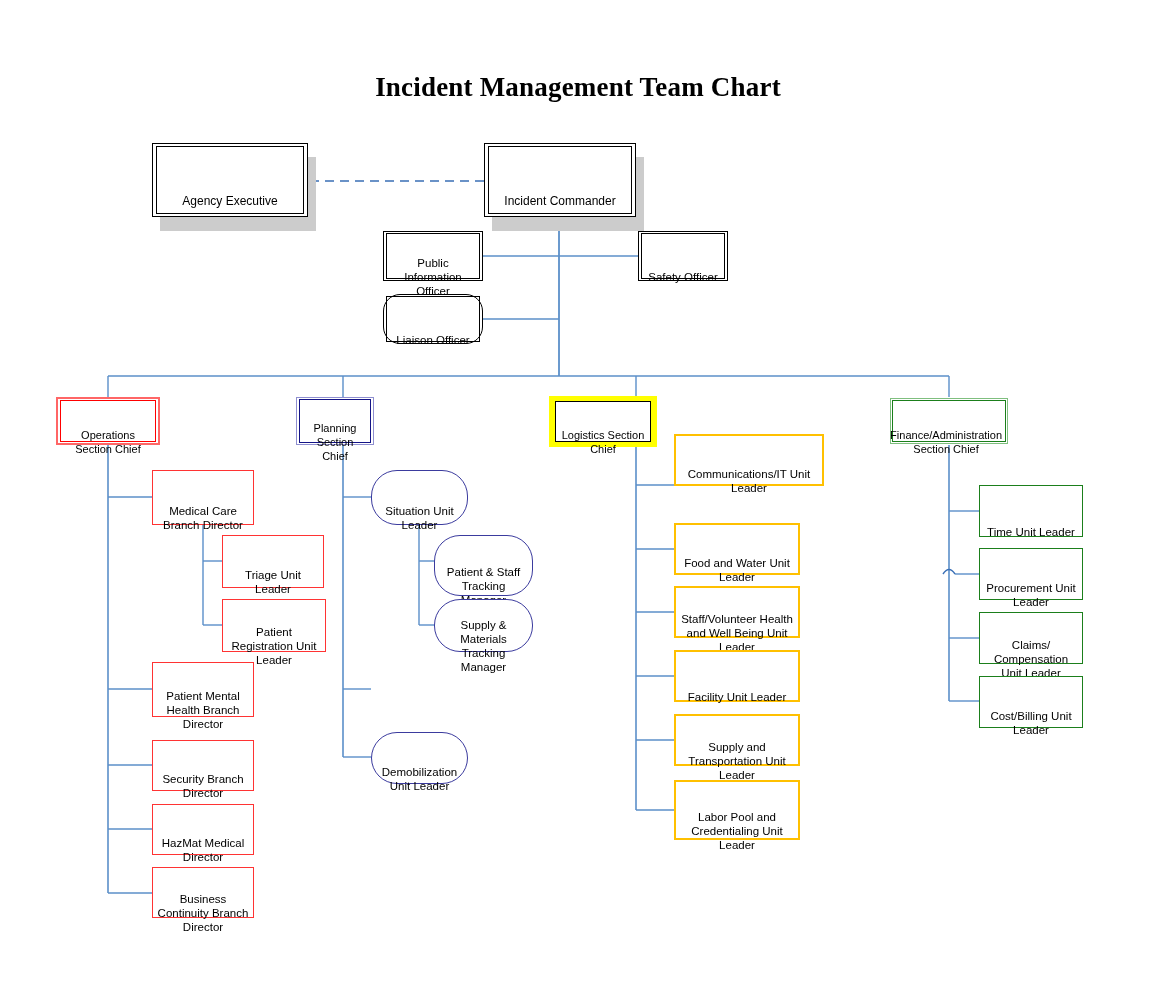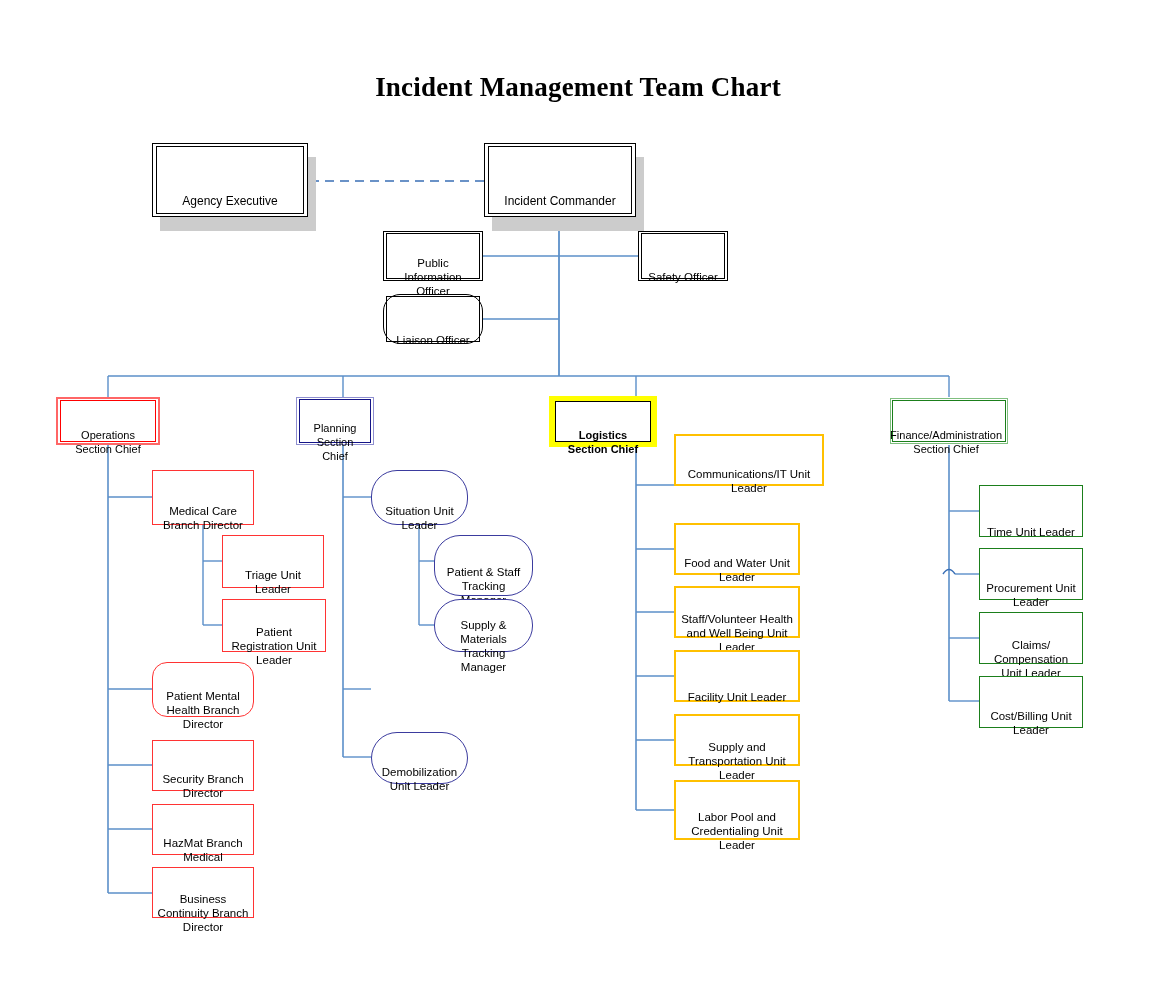--- a/index.html
+++ b/index.html
@@ -217,21 +217,21 @@
         <span class="label">Operations Section Chief</span>
       </div>
   </div>
 
   <div class="node chief plan" style="left:296px; top:397px; width:78px; height:48px;">
     <div class="inner">
         <span class="label">Planning Section Chief</span>
       </div>
   </div>
 
-  <div class="node chief log" style="left:549px; top:396px; width:108px; height:51px;font-weight:bold;">
+  <div class="node chief log" style="left:549px; top:396px; width:108px; height:51px;">
     <div class="inner">
         <span class="label">Logistics Section Chief</span>
       </div>
   </div>
 
   <div class="node chief fin" style="left:890px; top:398px; width:118px; height:46px;">
     <div class="inner">
         <span class="label">Finance/Administration Section Chief</span>
       </div>
   </div>
@@ -241,30 +241,30 @@
   </div>
 
   <div class="node unit ops" style="left:222px; top:535px; width:102px; height:53px;">
     <span class="label">Triage Unit Leader</span>
   </div>
 
   <div class="node unit ops" style="left:222px; top:599px; width:104px; height:53px;">
     <span class="label">Patient Registration Unit Leader</span>
   </div>
 
-  <div class="node unit ops" style="left:152px; top:662px; width:102px; height:55px;border-radius:15px;">
+  <div class="node unit ops" style="left:152px; top:662px; width:102px; height:55px;">
     <span class="label">Patient Mental Health Branch Director</span>
   </div>
 
   <div class="node unit ops" style="left:152px; top:740px; width:102px; height:51px;">
     <span class="label">Security Branch Director</span>
   </div>
 
   <div class="node unit ops" style="left:152px; top:804px; width:102px; height:51px;">
-    <span class="label">HazMat Branch Medical</span>
+    <span class="label">HazMat Medical Director</span>
   </div>
 
   <div class="node unit ops" style="left:152px; top:867px; width:102px; height:51px;">
     <span class="label">Business Continuity Branch Director</span>
   </div>
 
   <div class="node unit plan" style="left:371px; top:470px; width:97px; height:55px;">
     <span class="label">Situation Unit Leader</span>
   </div>
 

